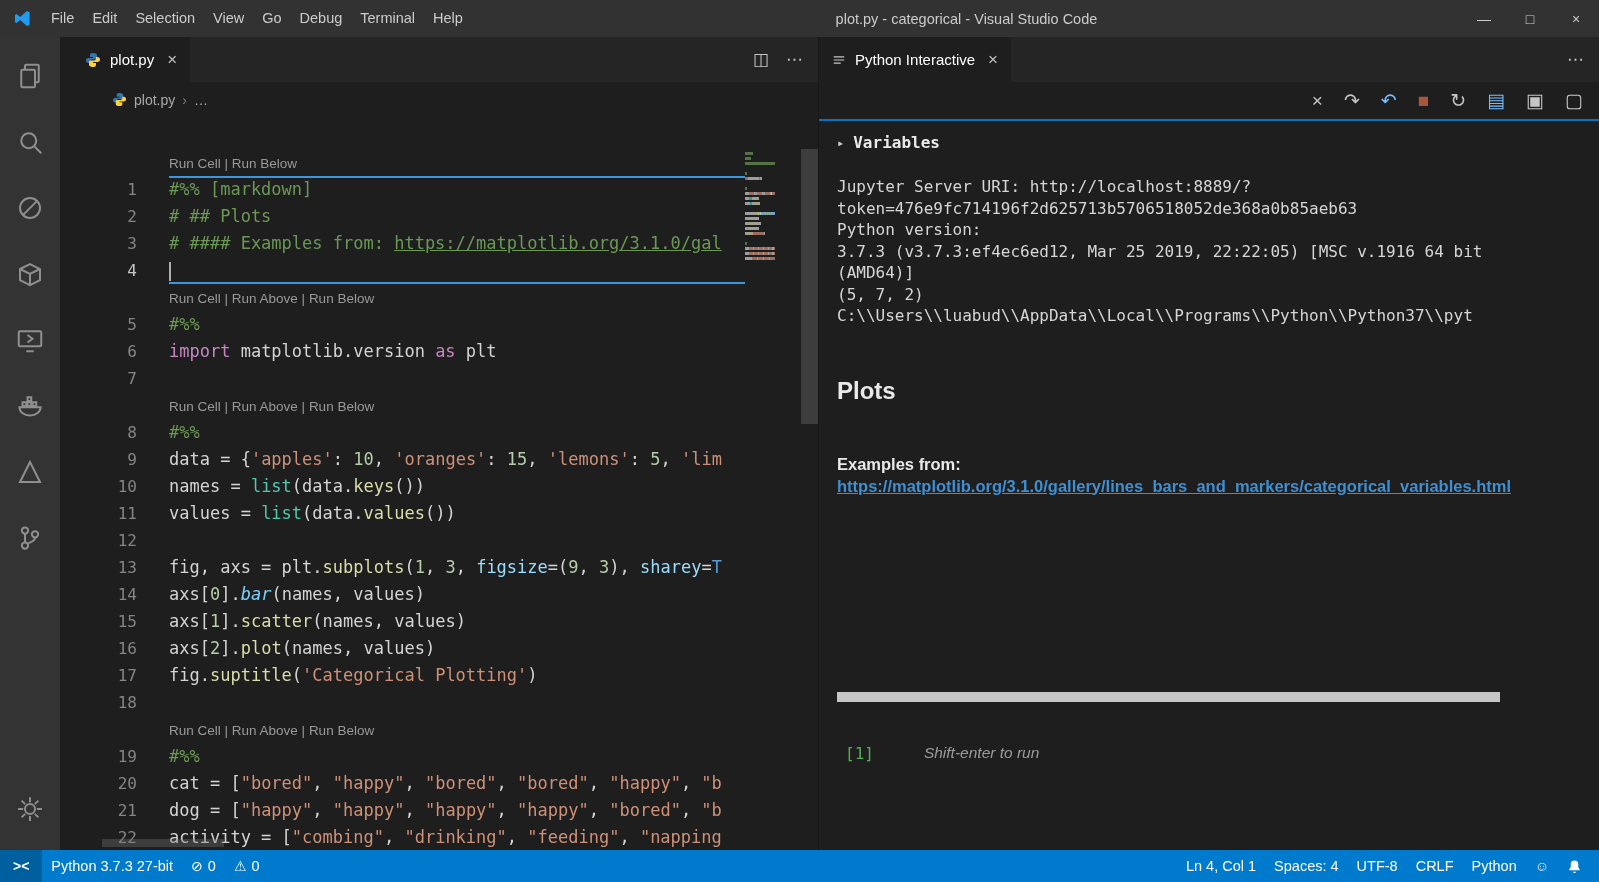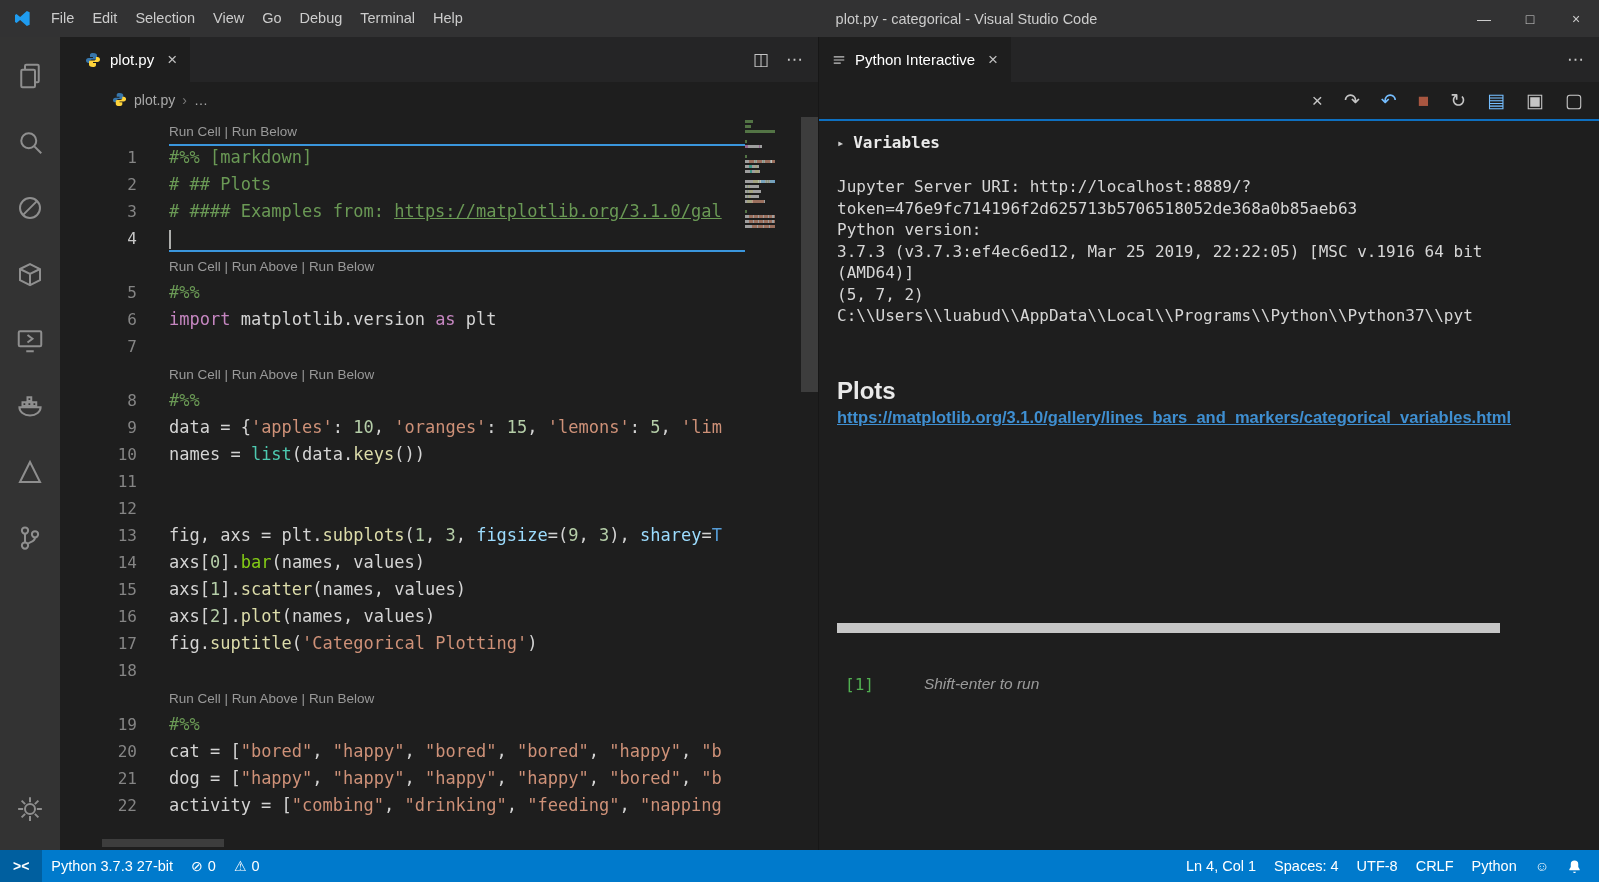--- a/index.html
+++ b/index.html
@@ -27,21 +27,21 @@
 
   
   .editor-group { width: 758px; display: flex; flex-direction: column; background: var(--c-editor-bg); flex-shrink: 0; padding-left: 12px; }
   .tabbar { height: 45px; background: var(--c-tabbar-bg); display: flex; align-items: stretch; flex-shrink: 0; }
   .tab { display: flex; align-items: center; gap: 9px; padding: 0 13px; background: var(--c-editor-bg); color: #ffffff; font-size: 15px; cursor: pointer; }
   .tab-close { color: #c0c0c0; font-size: 17px; margin-left: 4px; cursor: pointer; }
   .tab-actions { margin-left: auto; display: flex; align-items: center; gap: 17px; padding-right: 15px; color: #c5c5c5; font-size: 17px; }
   .tab-actions .action { cursor: pointer; }
   .breadcrumb { height: 35px; display: flex; align-items: center; gap: 7px; padding-left: 40px; color: #a9a9a9; font-size: 14px; flex-shrink: 0; }
   .breadcrumb .sep { color: #7a7a7a; }
-  .editor-body { position: relative; flex: 1; overflow: hidden; }
+  .editor-body { position: relative; flex: 1; overflow: hidden; margin-top: 32px; }
   .code-lines { position: absolute; left: 0; top: 0; right: 73px; overflow: hidden; }
   .row { display: flex; height: 27px; line-height: 27px; }
   .gutter { width: 97px; padding-right: 32px; text-align: right; color: #858585; font: 16px/27px "DejaVu Sans Mono", monospace; flex-shrink: 0; }
   .row.current .gutter { color: #c6c6c6; }
   .content { flex: 1; white-space: pre; font: 17px/27px "DejaVu Sans Mono", monospace; color: #d4d4d4; overflow: hidden; }
   .row.cell-top .content { box-shadow: inset 0 2px 0 var(--c-cell-border); }
   .row.cell-bottom .content { box-shadow: inset 0 -2px 0 var(--c-cell-border); }
   .lens { font: 13.5px/27px "Liberation Sans", sans-serif; color: #999999; }
   .lens .lens-link { cursor: pointer; }
   .tok-link { text-decoration: underline; }
@@ -241,32 +241,33 @@
           <div class="row">
             <div class="gutter">9</div>
             <div class="content"><span class="tok" style="color: rgb(212, 212, 212);">data = {</span><span class="tok" style="color: rgb(206, 145, 120);">'apples'</span><span class="tok" style="color: rgb(212, 212, 212);">: </span><span class="tok" style="color: rgb(181, 206, 168);">10</span><span class="tok" style="color: rgb(212, 212, 212);">, </span><span class="tok" style="color: rgb(206, 145, 120);">'oranges'</span><span class="tok" style="color: rgb(212, 212, 212);">: </span><span class="tok" style="color: rgb(181, 206, 168);">15</span><span class="tok" style="color: rgb(212, 212, 212);">, </span><span class="tok" style="color: rgb(206, 145, 120);">'lemons'</span><span class="tok" style="color: rgb(212, 212, 212);">: </span><span class="tok" style="color: rgb(181, 206, 168);">5</span><span class="tok" style="color: rgb(212, 212, 212);">, </span><span class="tok" style="color: rgb(206, 145, 120);">'lim</span></div>
           </div>
           <div class="row">
             <div class="gutter">10</div>
             <div class="content"><span class="tok" style="color: rgb(212, 212, 212);">names = </span><span class="tok" style="color: rgb(78, 201, 176);">list</span><span class="tok" style="color: rgb(212, 212, 212);">(data.</span><span class="tok" style="color: rgb(220, 220, 170);">keys</span><span class="tok" style="color: rgb(212, 212, 212);">())</span></div>
           </div>
           <div class="row">
             <div class="gutter">11</div>
+            <div class="content"><span class="tok" style="color: rgb(212, 212, 212);">values = </span><span class="tok" style="color: rgb(78, 201, 176);">list</span><span class="tok" style="color: rgb(212, 212, 212);">(data.</span><span class="tok" style="color: rgb(220, 220, 170);">values</span><span class="tok" style="color: rgb(212, 212, 212);">())</span></div>
           </div>
           <div class="row">
             <div class="gutter">12</div>
             <div class="content"></div>
           </div>
           <div class="row">
             <div class="gutter">13</div>
             <div class="content"><span class="tok" style="color: rgb(212, 212, 212);">fig, axs = plt.</span><span class="tok" style="color: rgb(220, 220, 170);">subplots</span><span class="tok" style="color: rgb(212, 212, 212);">(</span><span class="tok" style="color: rgb(181, 206, 168);">1</span><span class="tok" style="color: rgb(212, 212, 212);">, </span><span class="tok" style="color: rgb(181, 206, 168);">3</span><span class="tok" style="color: rgb(212, 212, 212);">, </span><span class="tok" style="color: rgb(156, 220, 254);">figsize</span><span class="tok" style="color: rgb(212, 212, 212);">=(</span><span class="tok" style="color: rgb(181, 206, 168);">9</span><span class="tok" style="color: rgb(212, 212, 212);">, </span><span class="tok" style="color: rgb(181, 206, 168);">3</span><span class="tok" style="color: rgb(212, 212, 212);">), </span><span class="tok" style="color: rgb(156, 220, 254);">sharey</span><span class="tok" style="color: rgb(212, 212, 212);">=</span><span class="tok" style="color: rgb(86, 156, 214);">T</span></div>
           </div>
           <div class="row">
             <div class="gutter">14</div>
-            <div class="content"><span class="tok" style="color: rgb(212, 212, 212);">axs[</span><span class="tok" style="color: rgb(181, 206, 168);">0</span><span class="tok" style="color: rgb(212, 212, 212);">].</span><span class="tok" style="color: #84cc16;">bar</span><span class="tok" style="color: rgb(212, 212, 212);">(names, values)</span></div>
+            <div class="content"><span class="tok" style="color: rgb(212, 212, 212);">axs[</span><span class="tok" style="color: rgb(181, 206, 168);">0</span><span class="tok" style="color: rgb(212, 212, 212);">].</span><span class="tok" style="color: #7dd3fc; font-style: italic;">bar</span><span class="tok" style="color: rgb(212, 212, 212);">(names, values)</span></div>
           </div>
           <div class="row">
             <div class="gutter">15</div>
             <div class="content"><span class="tok" style="color: rgb(212, 212, 212);">axs[</span><span class="tok" style="color: rgb(181, 206, 168);">1</span><span class="tok" style="color: rgb(212, 212, 212);">].</span><span class="tok" style="color: rgb(220, 220, 170);">scatter</span><span class="tok" style="color: rgb(212, 212, 212);">(names, values)</span></div>
           </div>
           <div class="row">
             <div class="gutter">16</div>
             <div class="content"><span class="tok" style="color: rgb(212, 212, 212);">axs[</span><span class="tok" style="color: rgb(181, 206, 168);">2</span><span class="tok" style="color: rgb(212, 212, 212);">].</span><span class="tok" style="color: rgb(220, 220, 170);">plot</span><span class="tok" style="color: rgb(212, 212, 212);">(names, values)</span></div>
           </div>
           <div class="row">
@@ -353,20 +354,21 @@
         <span class="pt-icon" style="color: rgb(197, 197, 197);">▣</span>
         <span class="pt-icon" style="color: rgb(197, 197, 197);">▢</span>
       </div>
     <div class="panel-content">
       <div class="variables-header">
         <span class="chev">▸</span>
         <span>Variables</span>
       </div>
       <div class="console" id="console-output"><div class="console-line">Jupyter Server URI: http://localhost:8889/?</div><div class="console-line">token=476e9fc714196f2d625713b5706518052de368a0b85aeb63</div><div class="console-line">Python version:</div><div class="console-line">3.7.3 (v3.7.3:ef4ec6ed12, Mar 25 2019, 22:22:05) [MSC v.1916 64 bit</div><div class="console-line">(AMD64)]</div><div class="console-line">(5, 7, 2)</div><div class="console-line">C:\\Users\\luabud\\AppData\\Local\\Programs\\Python\\Python37\\pyt</div></div>
       <div class="plots-heading">Plots</div>
+      <div class="examples-label">Examples from:</div>
       <a class="examples-link">https://matplotlib.org/3.1.0/gallery/lines_bars_and_markers/categorical_variables.html</a>
       <div class="progress-bar"></div>
       <div class="prompt-row">
         <span class="prompt-index">[1]</span>
         <span class="prompt-hint">Shift-enter to run</span>
       </div>
     </div>
   </div>
 </div>
 

